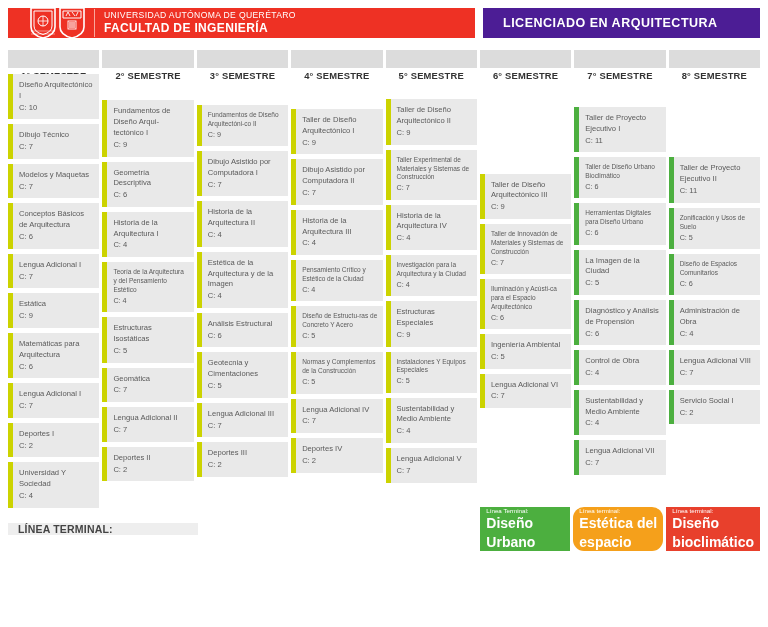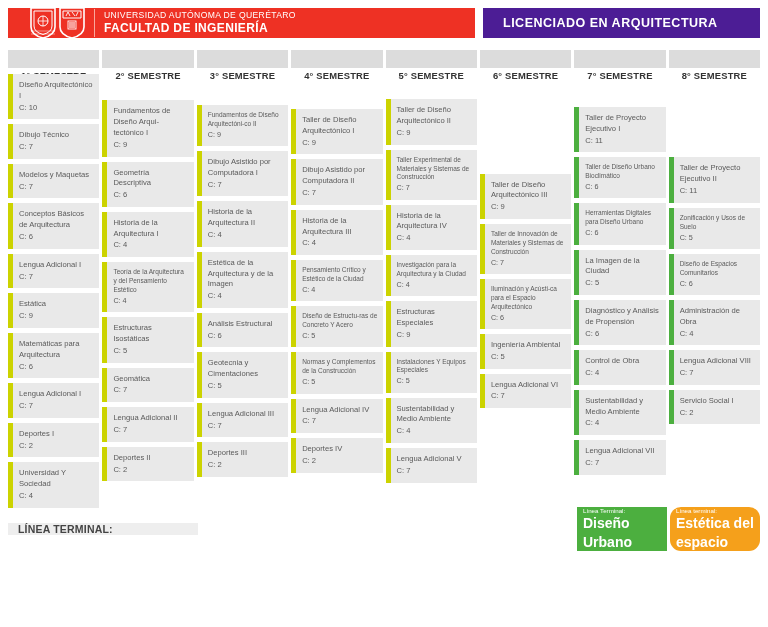--- a/index.html
+++ b/index.html
@@ -585,15 +585,19 @@
     </div>
     <div class="legend-spacer"></div>
     <div class="chip" style="background: rgb(76, 175, 63);">
       <div class="chip-top">Línea Terminal:</div>
       <div class="chip-bot">Diseño Urbano</div>
     </div>
     <div class="chip" style="background: rgb(245, 160, 27); border-radius: 11px;">
       <div class="chip-top">Línea terminal:</div>
       <div class="chip-bot">Estética del espacio</div>
     </div>
+    <div class="chip" style="background: rgb(232, 64, 44);">
+      <div class="chip-top">Línea terminal:</div>
+      <div class="chip-bot">Diseño  bioclimático</div>
+    </div>
   </div>
 
 </div>
 
 </body></html>

